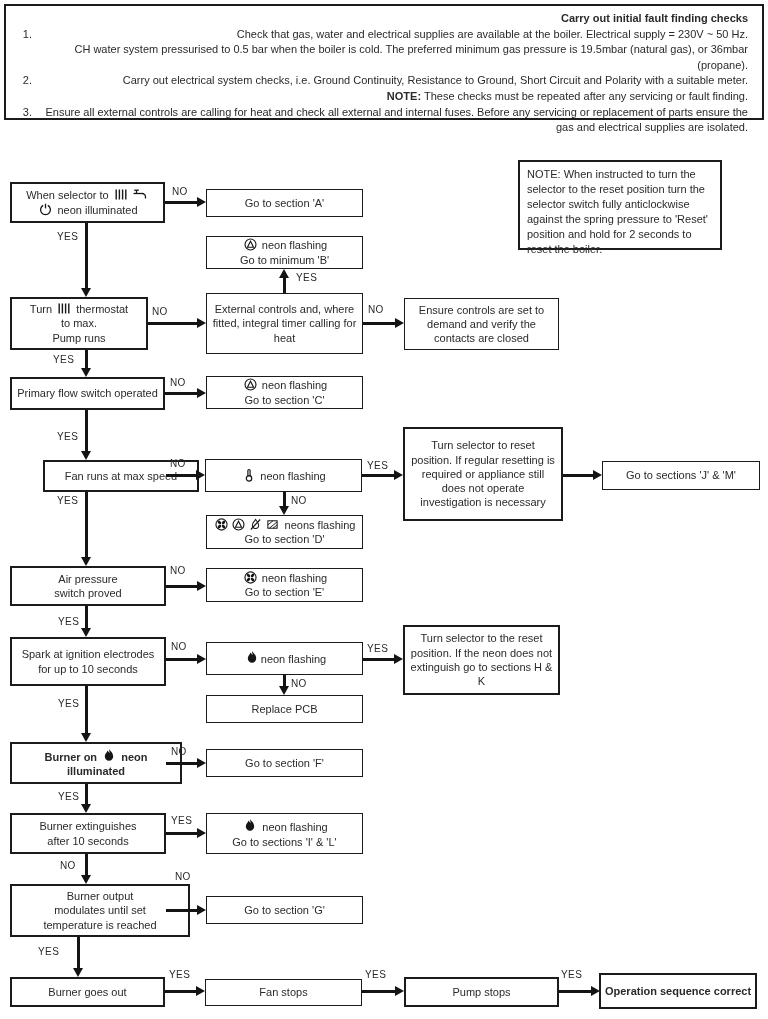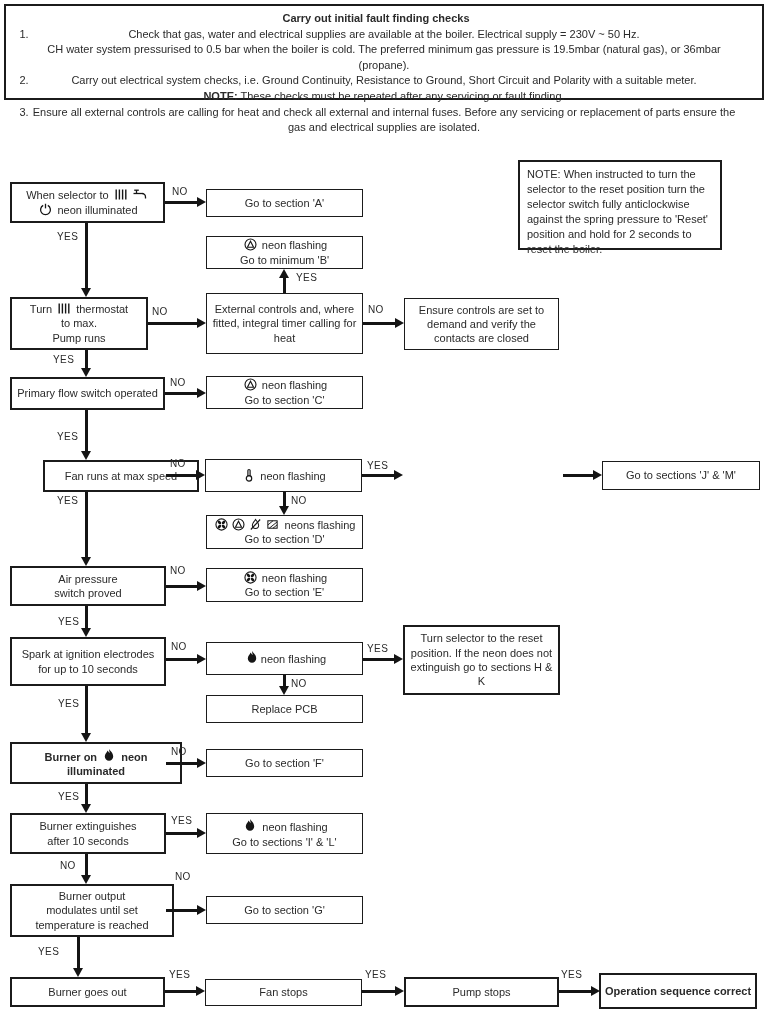--- a/index.html
+++ b/index.html
@@ -16,22 +16,22 @@
   .arrow-h::after{content:"";position:absolute;right:-9px;top:-4px;
       border-left:9px solid #141414;border-top:5.5px solid transparent;border-bottom:5.5px solid transparent;}
   .arrow-v{position:absolute;width:3px;background:#141414;}
   .arrow-v.down::after{content:"";position:absolute;bottom:-9px;left:-4px;
       border-top:9px solid #141414;border-left:5.5px solid transparent;border-right:5.5px solid transparent;}
   .arrow-v.up::before{content:"";position:absolute;top:-9px;left:-4px;
       border-bottom:9px solid #141414;border-left:5.5px solid transparent;border-right:5.5px solid transparent;}
   .icon{display:inline-block;vertical-align:-2px;line-height:0;margin:0 2px;}
   .icon svg{display:inline-block;}
   
-  .topbox{position:absolute;left:4px;top:4px;width:760px;height:96px;border:2px solid #1b1b1b;
-      box-sizing:border-box;padding:5px 26px 0 10px;font-size:11px;line-height:15.6px;text-align:center;}
+  .topbox{position:absolute;left:4px;top:4px;width:760px;height:116px;border:2px solid #1b1b1b;
+      box-sizing:border-box;padding:5px 14px 0 10px;font-size:11px;line-height:15.6px;text-align:right;}
   .tb-row{display:flex;}
   .tb-num{width:16px;flex:none;}
   .tb-text{flex:1;}
   .tb-ind{padding-left:16px;}
   
   .notebox{position:absolute;left:518px;top:160px;width:204px;height:90px;border:2px solid #1b1b1b;
       box-sizing:border-box;padding:5px 7px;font-size:11px;line-height:15px;text-align:left;}
 </style>
 </head>
 <body>
@@ -137,20 +137,27 @@
     <div class="bl">Fan runs at max speed</div>
   </div>
   <div class="box" style="left:205px;top:459px;width:157px;height:33px;">
     <div class="bl"><span class="icon"><svg width="12" height="14" viewBox="0 0 12 14">
             <g stroke="#161616" stroke-width="1.2" fill="none">
               <circle cx="6" cy="10.4" r="2.7"></circle>
               <path d="M4.9 8.4 V2.6 a1.1 1.1 0 0 1 2.2 0 V8.4"></path>
             </g>
           </svg></span> <span>neon flashing</span></div>
   </div>
+  <div class="box b2" style="left:403px;top:427px;width:160px;height:94px;">
+    <div class="bl">Turn selector to reset</div>
+    <div class="bl">position. If regular resetting is</div>
+    <div class="bl">required or appliance still</div>
+    <div class="bl">does not operate</div>
+    <div class="bl">investigation is necessary</div>
+  </div>
   <div class="box" style="left:602px;top:461px;width:158px;height:29px;">
     <div class="bl">Go to sections 'J' &amp; 'M'</div>
   </div>
   <div class="box" style="left:206px;top:515px;width:157px;height:34px;">
     <div class="bl"><span class="icon"><svg width="13" height="13" viewBox="0 0 14 14">
             <circle cx="7" cy="7" r="6" fill="none" stroke="#161616" stroke-width="1.2"></circle>
             <g fill="#161616" transform="rotate(45 7 7)">
               <ellipse cx="7" cy="3.9" rx="1.5" ry="2.2"></ellipse>
               <ellipse cx="7" cy="10.1" rx="1.5" ry="2.2"></ellipse>
               <ellipse cx="3.9" cy="7" rx="2.2" ry="1.5"></ellipse>
@@ -225,21 +232,21 @@
     <div class="bl">Burner extinguishes</div>
     <div class="bl">after 10 seconds</div>
   </div>
   <div class="box" style="left:206px;top:813px;width:157px;height:41px;">
     <div class="bl"><span class="icon"><svg width="14" height="15" viewBox="0 0 14 15">
             <path d="M7 0.9 C8.7 3.4 11.2 4.8 11.2 8.6 A4.2 4.2 0 0 1 2.8 8.6 C2.8 6 4.9 4.6 5.6 2.6 C6.2 3.7 6.7 4.3 7.7 5 C7.4 3.5 7.1 2.2 7 0.9 Z" fill="#161616"></path>
           </svg></span> <span>neon flashing</span></div>
     <div class="bl">Go to sections 'I' &amp; 'L'</div>
   </div>
 
-  <div class="box b2" style="left:10px;top:884px;width:164px;height:53px;">
+  <div class="box b2" style="left:10px;top:884px;width:180px;height:53px;">
     <div class="bl">Burner output</div>
     <div class="bl">modulates until set</div>
     <div class="bl">temperature is reached</div>
   </div>
   <div class="box" style="left:206px;top:896px;width:157px;height:28px;">
     <div class="bl">Go to section 'G'</div>
   </div>
 
   <div class="box b2" style="left:10px;top:977px;width:155px;height:30px;">
     <div class="bl">Burner goes out</div>

